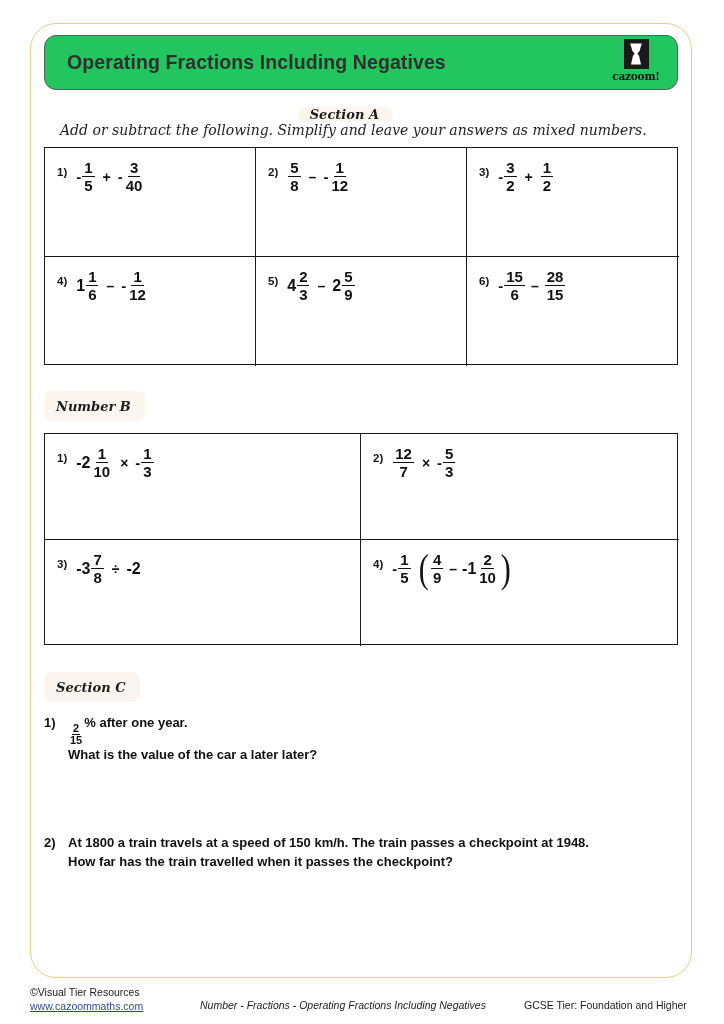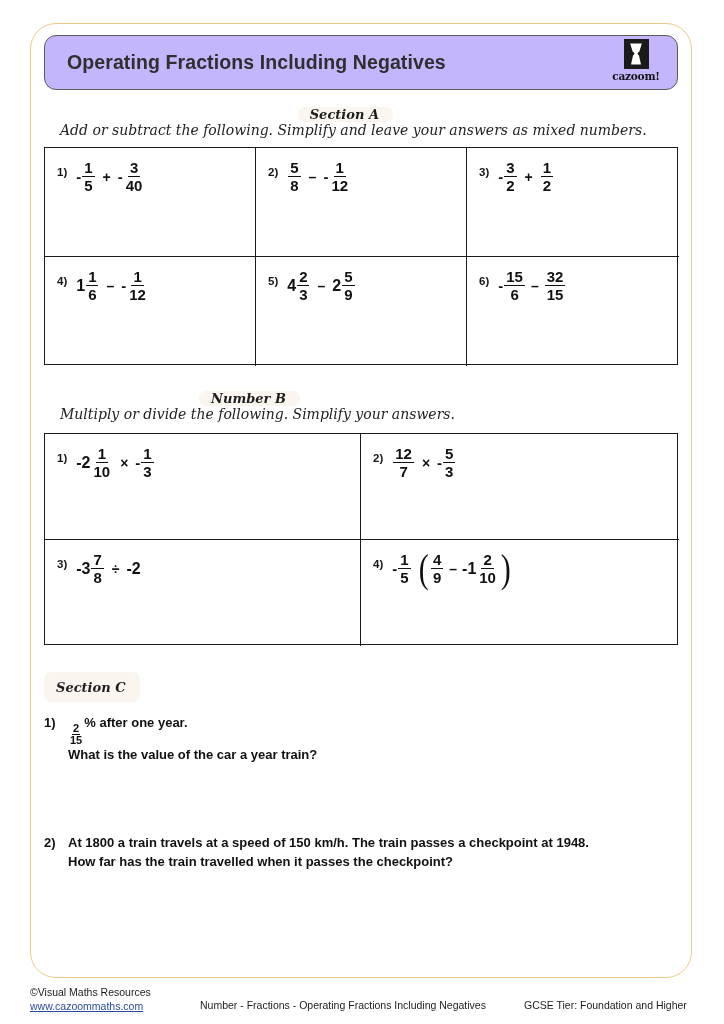--- a/index.html
+++ b/index.html
@@ -30,21 +30,21 @@
   
   .title-box {
     position: absolute;
     left: 44px;
     top: 35px;
     width: 634px;
     height: 55px;
     border: 1.4px solid #5c5c5c;
     border-radius: 12px;
     box-sizing: border-box;
-    background: #c4b5fd;
+    background: #22c55e;
     display: flex;
     align-items: center;
   }
   .title-text {
     font-size: 19.5px;
     font-weight: bold;
     color: #2f2f2f;
     margin-left: 22px;
     letter-spacing: 0.1px;
   }
@@ -261,20 +261,21 @@
   .footer-link {
     color: #2b4a9b;
     text-decoration: underline;
     display: block;
   }
   .footer-mid {
     position: absolute;
     left: 170px;
     top: 14px;
     white-space: nowrap;
+    font-style: italic;
   }
   .footer-right {
     position: absolute;
     left: 494px;
     top: 14px;
     white-space: nowrap;
   }
 </style>
 </head>
 <body>
@@ -411,33 +412,32 @@
       <span class="term">
           <span class="sign">-</span>
           <span class="frac">
             <span class="num">15</span>
             <span class="den">6</span>
           </span>
         </span>
       <span class="op tight">–</span>
       <span class="term">
           <span class="frac">
-            <span class="num">32</span>
+            <span class="num">28</span>
             <span class="den">15</span>
           </span>
         </span>
     </span>
   </div>
 </div>
 
 <div class="section-head" style="left:44px; top:391px;">
   <div class="section-pill">
     <span class="section-pill-label">Number B</span>
   </div>
-  <div class="section-instruction">Multiply or divide the following. Simplify your answers.</div>
 </div>
 
 <div class="qtable" style="left:44px; top:433px; width:634px; height:212px; grid-template-columns:316px 318px; grid-template-rows:106px 106px;">
 
   <div class="qcell">
     <span class="qnum">1)</span>
     <span class="qexpr">
       <span class="term">
           <span class="whole">-2</span>
           <span class="frac">
@@ -527,28 +527,28 @@
   <div class="section-pill">
     <span class="section-pill-label">Section C</span>
   </div>
 </div>
 
 <div class="wordq" style="left:44px; top:714px; width:620px;">
   <span class="wordq-num">1)</span>
   <span class="wordq-body"><span class="inline-frac">
         <span class="num">2</span>
         <span class="den">15</span>
-      </span><span>% after one year.</span><br><span>What is the value of the car a year train?</span></span>
+      </span><span>% after one year.</span><br><span>What is the value of the car a later later?</span></span>
 </div>
 
 <div class="wordq" style="left:44px; top:834px; width:640px;">
   <span class="wordq-num">2)</span>
   <span class="wordq-body"><span>At 1800 a train travels at a speed of 150 km/h. The train passes a checkpoint at 1948.</span><br><span>How far has the train travelled when it passes the checkpoint?</span></span>
 </div>
 
 <div class="footer">
   <div class="footer-left">
-    <span>©Visual Maths Resources</span>
+    <span>©Visual Tier Resources</span>
     <a class="footer-link" href="#">www.cazoommaths.com</a>
   </div>
   <div class="footer-mid">Number - Fractions - Operating Fractions Including Negatives</div>
   <div class="footer-right">GCSE Tier: Foundation and Higher</div>
 </div>
 
 </body></html>

